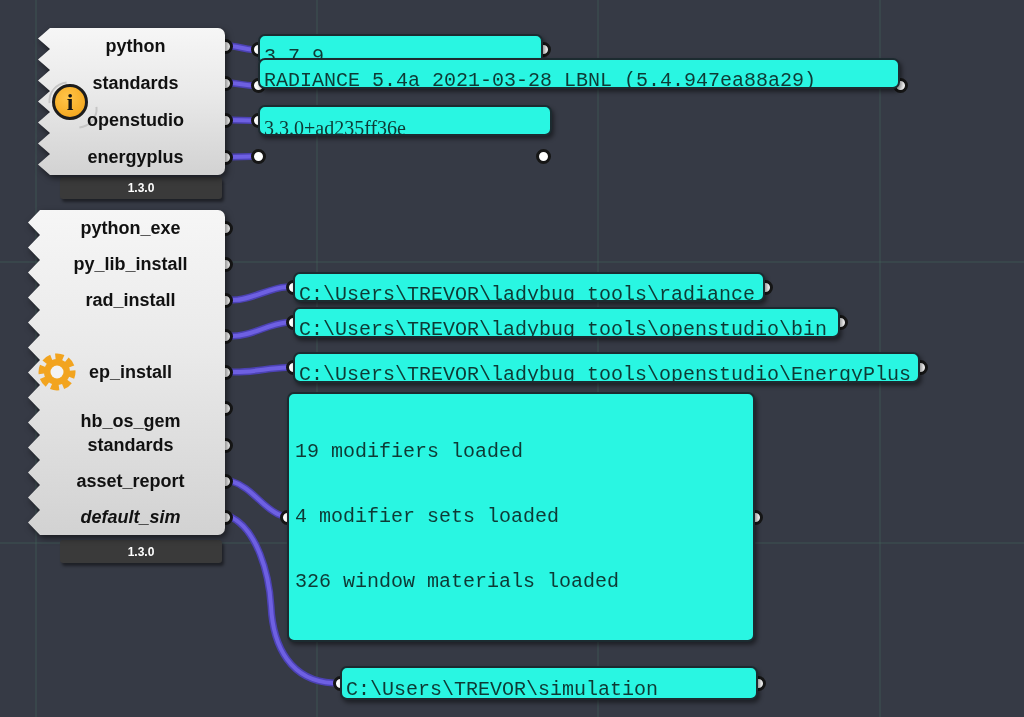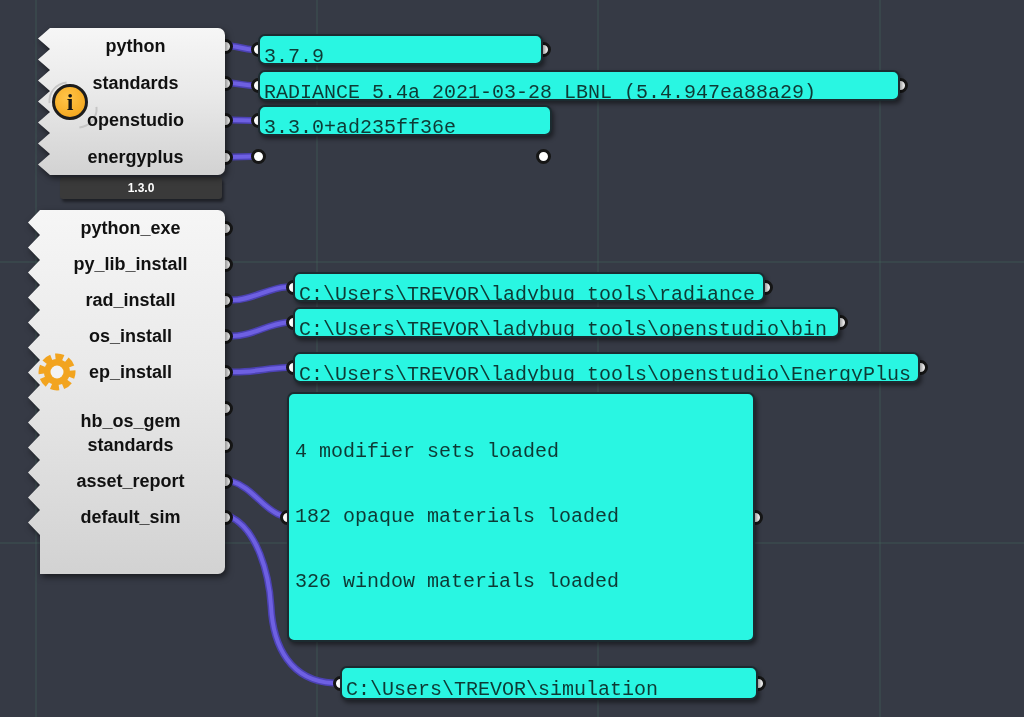--- a/index.html
+++ b/index.html
@@ -108,47 +108,46 @@
   <div class="grip" style="left:217.5px;top:38.5px;"></div>
   <div class="grip" style="left:217.5px;top:75.5px;"></div>
   <div class="grip" style="left:217.5px;top:112.5px;"></div>
   <div class="grip" style="left:217.5px;top:149.5px;"></div>
 
   <div class="grip" style="left:250.5px;top:42px;"></div>
   <div class="panel" style="left:258px;top:34px;width:285px;height:31px;">3.7.9</div>
   <div class="grip" style="left:535.5px;top:42px;"></div>
 
   <div class="grip" style="left:250.5px;top:78px;"></div>
-  <div class="panel" style="left:258px;top:70px;width:642px;height:31px;">RADIANCE 5.4a 2021-03-28 LBNL (5.4.947ea88a29)</div>
+  <div class="panel" style="left:258px;top:58px;width:642px;height:31px;">RADIANCE 5.4a 2021-03-28 LBNL (5.4.947ea88a29)</div>
   <div class="grip" style="left:892.5px;top:78px;"></div>
 
   <div class="grip" style="left:250.5px;top:113px;"></div>
-  <div class="panel" style="left:258px;top:105px;width:294px;height:31px;">3.3.0+ad235ff36e</div>
+  <div class="panel" style="left:258px;top:105px;width:294px;height:31px;font-family:Liberation Serif, serif;">3.3.0+ad235ff36e</div>
   <div class="grip" style="left:535.5px;top:113px;"></div>
 
   <div class="grip" style="left:250.5px;top:149px;"></div>
   <div class="grip" style="left:535.5px;top:149px;"></div>
 
-  <div class="comp" style="left:28px;top:210px;width:197px;height:364px;">
+  <div class="comp" style="left:28px;top:210px;width:197px;height:325px;">
     <div class="teeth" style="clip-path:polygon(12px 0,12px 325px,0 312.5px,12px 300px,0 287.5px,12px 275px,0 262.5px,12px 250px,0 237.5px,12px 225px,0 212.5px,12px 200px,0 187.5px,12px 175px,0 162.5px,12px 150px,0 137.5px,12px 125px,0 112.5px,12px 100px,0 87.5px,12px 75px,0 62.5px,12px 50px,0 37.5px,12px 25px,0 12.5px);"></div>
     <div class="body"></div>
     <svg style="position:absolute;left:6px;top:139px;" width="46" height="46" viewBox="0 0 46 46">
       <circle cx="23" cy="23" r="14" fill="none" stroke="#f2a41f" stroke-width="9" stroke-dasharray="7.3 3.7" stroke-dashoffset="2"></circle>
       <circle cx="23" cy="23" r="13" fill="#f2a41f"></circle>
       <circle cx="23" cy="23" r="6.5" fill="#f3f3f3"></circle>
     </svg>
     <div class="out-row" style="top:0px;height:36px;">python_exe</div>
     <div class="out-row" style="top:72px;height:36px;">rad_install</div>
     <div class="out-row" style="top:36px;height:36px;">py_lib_install</div>
-    <div class="out-row" style="top:108px;height:36px;">os_install</div>
     <div class="out-row" style="top:144px;height:36px;">ep_install</div>
     <div class="out-row" style="top:180px;height:36px;margin-top:13px;">hb_os_gem</div>
     <div class="out-row" style="top:217px;height:36px;">standards</div>
     <div class="out-row" style="top:253px;height:36px;">asset_report</div>
-    <div class="out-row" style="top:289px;height:36px;">default_sim</div>
+    <div class="out-row" style="top:289px;height:36px;font-style:italic;">default_sim</div>
   </div>
   <div class="version-tag" style="left:60px;top:540px;width:162px;height:23px;">1.3.0</div>
 
   <div class="grip" style="left:217.5px;top:220.5px;"></div>
   <div class="grip" style="left:217.5px;top:256.5px;"></div>
   <div class="grip" style="left:217.5px;top:292.5px;"></div>
   <div class="grip" style="left:217.5px;top:328.5px;"></div>
   <div class="grip" style="left:217.5px;top:364.5px;"></div>
   <div class="grip" style="left:217.5px;top:400.5px;"></div>
   <div class="grip" style="left:217.5px;top:437.5px;"></div>
@@ -162,22 +161,22 @@
   <div class="grip" style="left:285.5px;top:315px;"></div>
   <div class="panel" style="left:293px;top:307px;width:547px;height:31px;">C:\Users\TREVOR\ladybug_tools\openstudio\bin</div>
   <div class="grip" style="left:832.5px;top:315px;"></div>
 
   <div class="grip" style="left:285.5px;top:360px;"></div>
   <div class="panel" style="left:293px;top:352px;width:627px;height:31px;">C:\Users\TREVOR\ladybug_tools\openstudio\EnergyPlus</div>
   <div class="grip" style="left:912.5px;top:360px;"></div>
 
   <div class="grip" style="left:279.5px;top:509.5px;"></div>
   <div class="panel multi" style="left:287px;top:392px;width:468px;height:250px;">
+    <div class="rline">19 modifiers loaded</div>
     <div class="rline">4 modifier sets loaded</div>
-    <div class="rline">182 opaque materials loaded</div>
     <div class="rline">326 window materials loaded</div>
     
     
     
     
     
     
     
   </div>
   <div class="grip" style="left:747.5px;top:509.5px;"></div>

